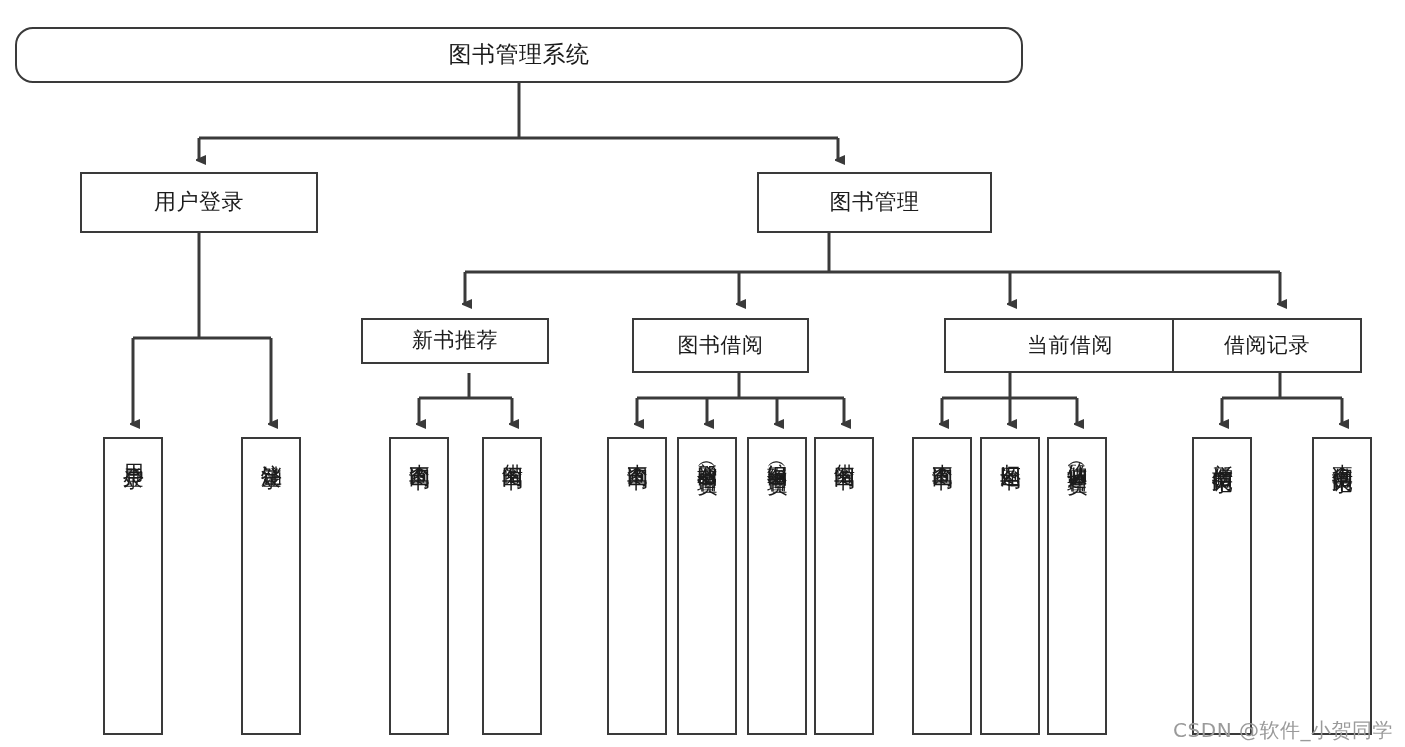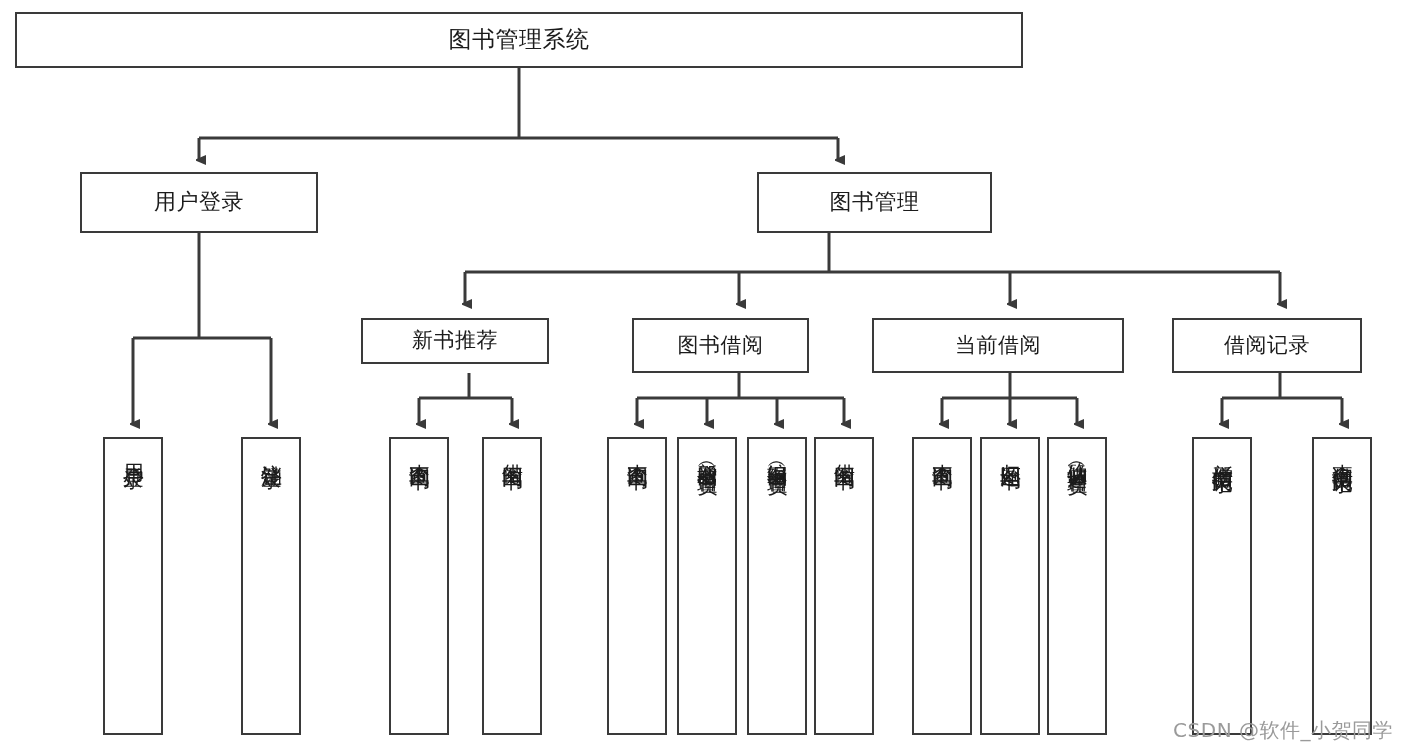--- a/index.html
+++ b/index.html
@@ -126,38 +126,38 @@
       <path d="M1010,398 L1010,424" marker-end="url(#arrow)"></path>
       <path d="M1077,398 L1077,424" marker-end="url(#arrow)"></path>
 
       <path d="M1280,373 L1280,398"></path>
       <path d="M1222,398 L1342,398"></path>
       <path d="M1222,398 L1222,424" marker-end="url(#arrow)"></path>
       <path d="M1342,398 L1342,424" marker-end="url(#arrow)"></path>
     </g>
   </svg>
 
-  <div class="node lvl1" style="left:15px; top:12px; width:1008px; height:56px;">
+  <div class="node lvl1" style="left:15px; top:27px; width:1008px; height:56px;border-radius:18px;">
     <span class="lbl">图书管理系统</span>
   </div>
 
   <div class="node lvl2" style="left:80px; top:172px; width:238px; height:61px;">
     <span class="lbl">用户登录</span>
   </div>
   <div class="node lvl2" style="left:712px; top:172px; width:235px; height:61px;margin-left:45px;">
     <span class="lbl">图书管理</span>
   </div>
 
   <div class="node lvl3" style="left:361px; top:318px; width:188px; height:46px;">
     <span class="lbl">新书推荐</span>
   </div>
   <div class="node lvl3" style="left:632px; top:318px; width:177px; height:55px;">
     <span class="lbl">图书借阅</span>
   </div>
-  <div class="node lvl3" style="left:872px; top:318px; width:252px; height:55px;">
+  <div class="node lvl3" style="left:944px; top:318px; width:252px; height:55px;">
     <span class="lbl">当前借阅</span>
   </div>
   <div class="node lvl3" style="left:1172px; top:318px; width:190px; height:55px;">
     <span class="lbl">借阅记录</span>
   </div>
 
   <div class="node leaf" style="left:103px; top:437px; width:60px; height:298px;">
     <span class="lbl">用户登录</span>
   </div>
   <div class="node leaf" style="left:241px; top:437px; width:60px; height:298px;">

